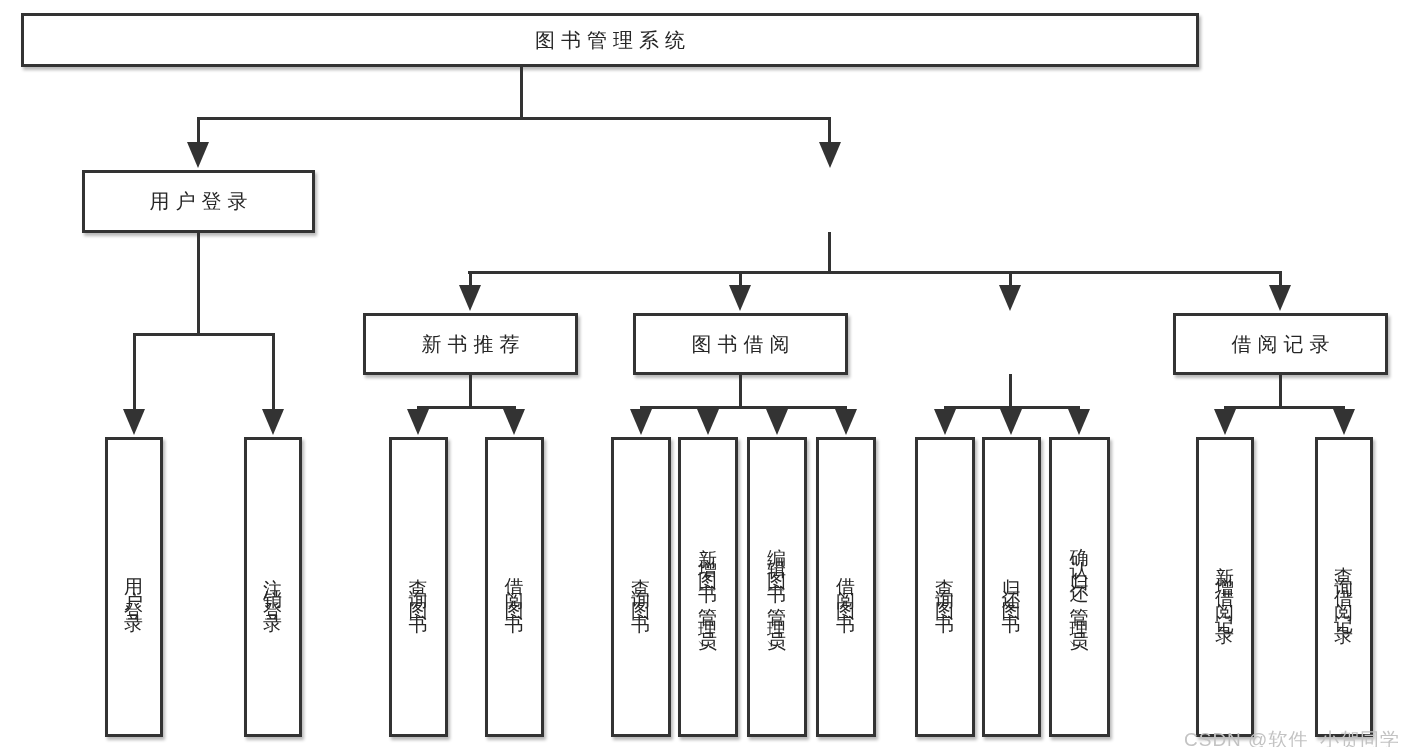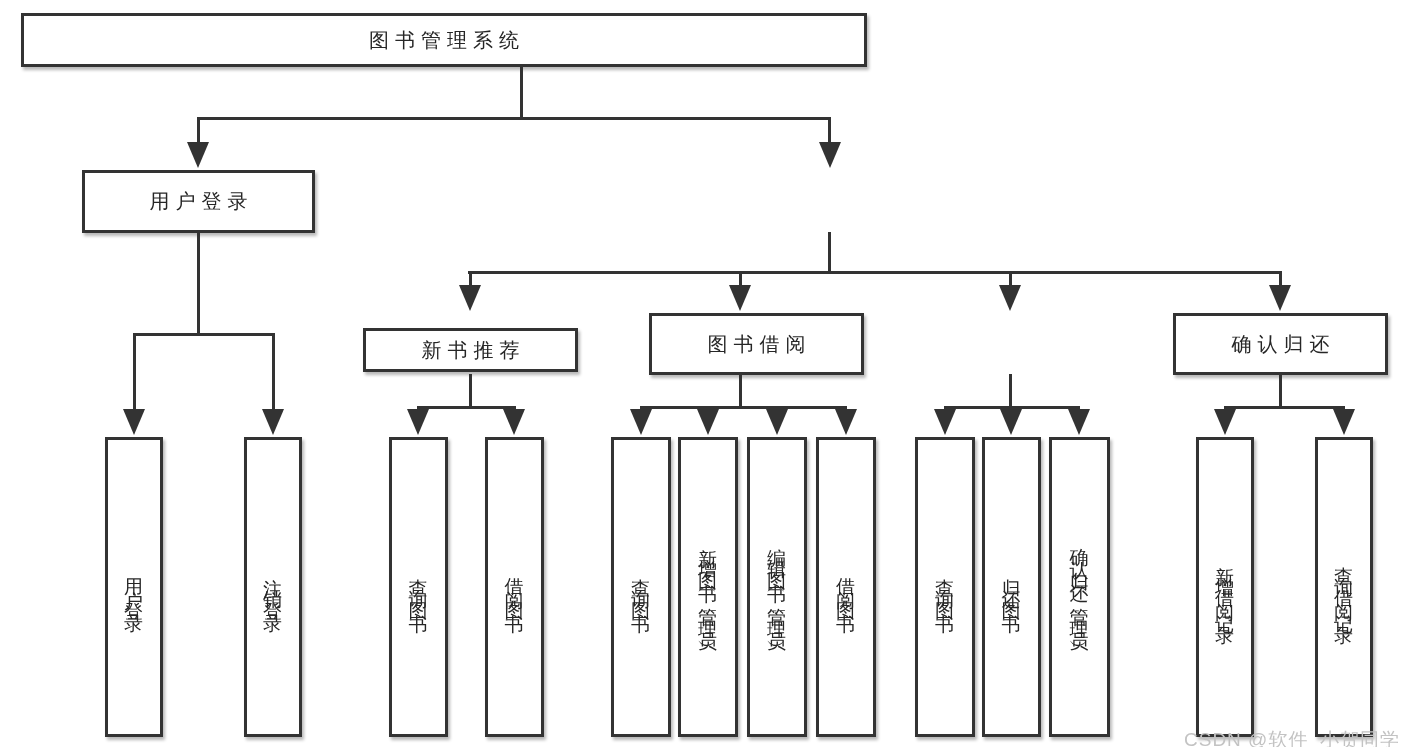--- a/index.html
+++ b/index.html
@@ -68,21 +68,21 @@
     letter-spacing: 1px;
     white-space: nowrap;
     margin-top: 13px;
   }
 </style>
 </head>
 <body>
 
 <div class="canvas">
 
-  <div class="box h-box" style="left:21px; top:13px; width:846px; height:54px;text-align:center;">图书管理系统</div>
+  <div class="box h-box" style="left:21px; top:13px; width:1178px; height:54px;text-align:center;">图书管理系统</div>
 
   <div class="v-line" style="left:520px; top:66px; height:53px;"></div>
   <div class="h-line" style="left:197px; top:117px; width:634px;"></div>
   <div class="v-line" style="left:197px; top:117px; height:30px;"></div>
   <div class="arrow-down" style="left:187px; top:142px;"></div>
   <div class="v-line" style="left:828px; top:117px; height:30px;"></div>
   <div class="arrow-down" style="left:819px; top:142px;"></div>
 
   <div class="box h-box" style="left:82px; top:170px; width:233px; height:63px;">用户登录</div>
 
@@ -97,23 +97,23 @@
   <div class="h-line" style="left:468px; top:271px; width:814px;"></div>
   <div class="v-line" style="left:469px; top:271px; height:18px;"></div>
   <div class="arrow-down" style="left:459px; top:285px;"></div>
   <div class="v-line" style="left:739px; top:271px; height:18px;"></div>
   <div class="arrow-down" style="left:729px; top:285px;"></div>
   <div class="v-line" style="left:1009px; top:271px; height:18px;"></div>
   <div class="arrow-down" style="left:999px; top:285px;"></div>
   <div class="v-line" style="left:1279px; top:271px; height:18px;"></div>
   <div class="arrow-down" style="left:1269px; top:285px;"></div>
 
-  <div class="box h-box" style="left:363px; top:328px; width:215px; height:44px;">新书推荐</div>
-  <div class="box h-box" style="left:633px; top:313px; width:215px; height:62px;margin-left:16px;">图书借阅</div>
-  <div class="box h-box" style="left:1173px; top:313px; width:215px; height:62px;">确认归还</div>
+  <div class="box h-box" style="left:363px; top:313px; width:215px; height:62px;">新书推荐</div>
+  <div class="box h-box" style="left:633px; top:313px; width:215px; height:62px;">图书借阅</div>
+  <div class="box h-box" style="left:1173px; top:313px; width:215px; height:62px;">借阅记录</div>
 
   <div class="v-line" style="left:469px; top:374px; height:34px;"></div>
   <div class="h-line" style="left:417px; top:406px; width:99px;"></div>
   <div class="arrow-down" style="left:407px; top:409px;"></div>
   <div class="arrow-down" style="left:503px; top:409px;"></div>
 
   <div class="v-line" style="left:739px; top:374px; height:34px;"></div>
   <div class="h-line" style="left:640px; top:406px; width:207px;"></div>
   <div class="arrow-down" style="left:630px; top:409px;"></div>
   <div class="arrow-down" style="left:697px; top:409px;"></div>

